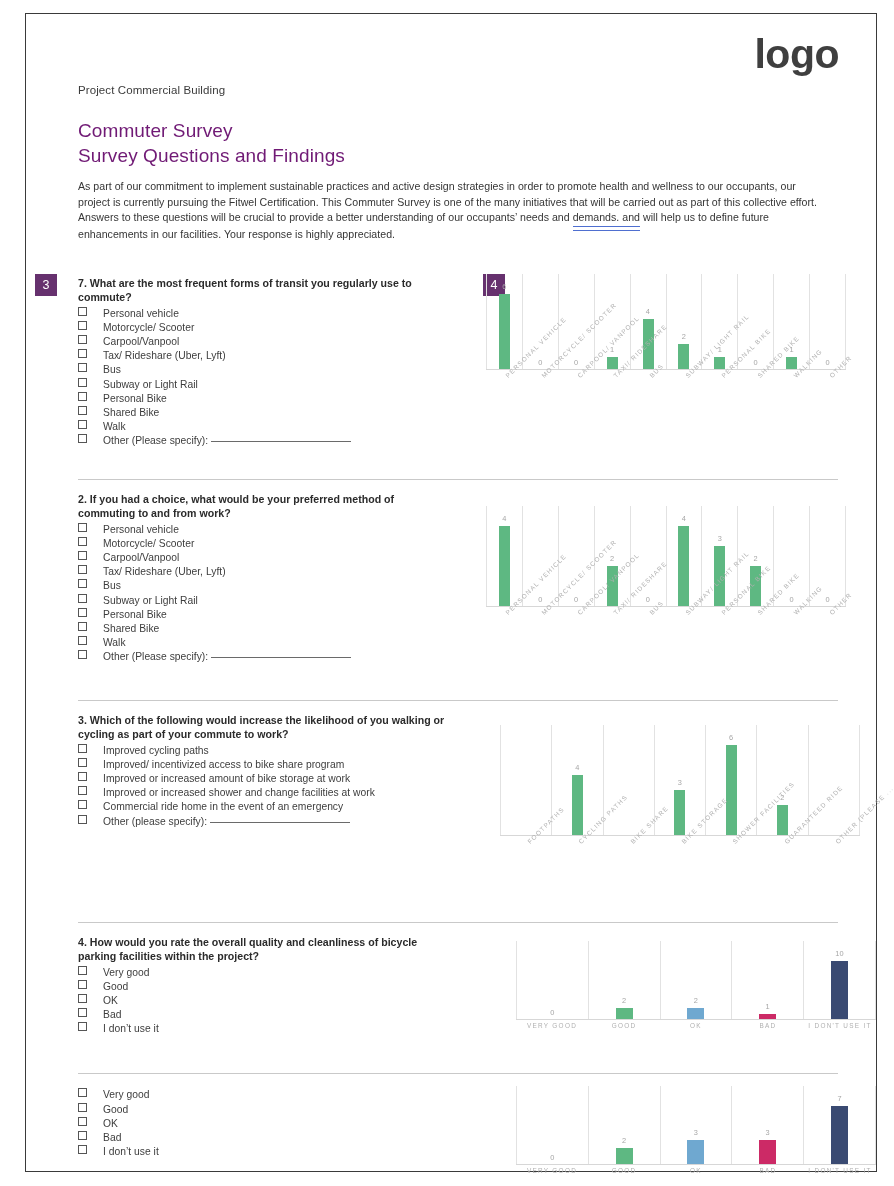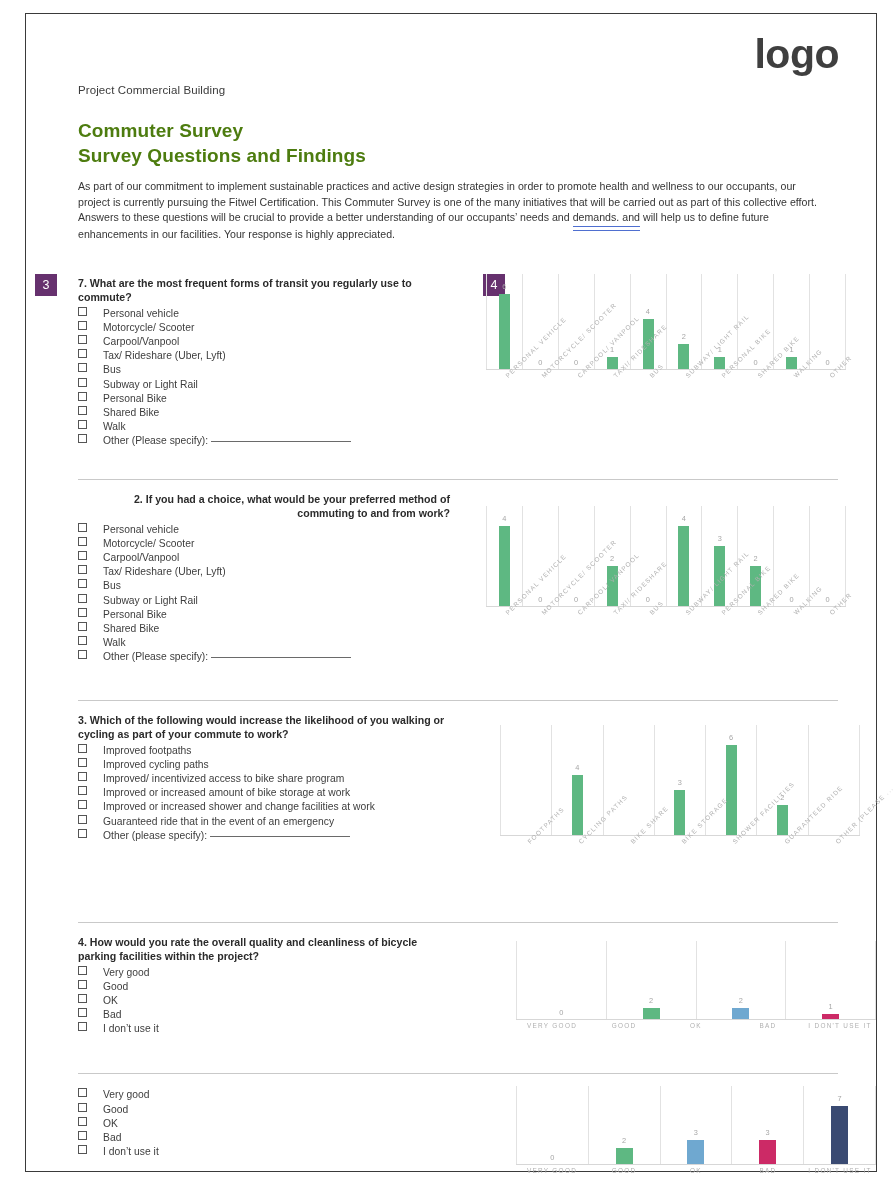--- a/index.html
+++ b/index.html
@@ -41,23 +41,23 @@
     width: 760px;
   }
   .project-line {
     font-size: 11.5px;
     color: #3b3b3b;
     margin-bottom: 22px;
     letter-spacing: 0.1px;
   }
   .title {
     font-size: 19px;
-    color: #4d7c0f;
+    color: #701a75;
     line-height: 1.32;
-    font-weight: 700;
+    font-weight: 400;
     letter-spacing: 0.1px;
   }
   .intro {
     margin-top: 11px;
     font-size: 10.6px;
     line-height: 1.47;
     color: #353535;
     width: 742px;
     letter-spacing: 0.02px;
   }
@@ -352,21 +352,21 @@
                 <div class="xl">
                   <span>WALKING</span>
                 </div>
                 <div class="xl">
                   <span>OTHER</span>
                 </div>
               </div>
             </div>
           </div>
         </div>
-        <div class="qsection" style="min-height: 210px; margin-top: 0px; padding-bottom: 10px; text-align: right;">
+        <div class="qsection" style="min-height: 210px; margin-top: 0px; padding-bottom: 10px;">
           <div class="qleft">
             <div class="qtext">2. If you had a choice, what would be your preferred method of commuting to and from work?</div>
             <div class="opts">
               <div class="opt">
                 <span class="cbox"></span>
                 <span>Personal vehicle</span>
               </div>
               <div class="opt">
                 <span class="cbox"></span>
                 <span>Motorcycle/ Scooter</span>
@@ -484,41 +484,37 @@
               </div>
             </div>
           </div>
         </div>
         <div class="qsection" style="min-height: 190px; margin-top: 0px; padding-bottom: 10px;">
           <div class="qleft">
             <div class="qtext">3. Which of the following would increase the likelihood of you walking or cycling as part of your commute to work?</div>
             <div class="opts">
               <div class="opt">
                 <span class="cbox"></span>
-                <span>Improved footpaths</span>
-              </div>
-              <div class="opt">
-                <span class="cbox"></span>
                 <span>Improved cycling paths</span>
               </div>
               <div class="opt">
                 <span class="cbox"></span>
                 <span>Improved/ incentivized access to bike share program</span>
               </div>
               <div class="opt">
                 <span class="cbox"></span>
                 <span>Improved or increased amount of bike storage at work</span>
               </div>
               <div class="opt">
                 <span class="cbox"></span>
                 <span>Improved or increased shower and change facilities at work</span>
               </div>
               <div class="opt">
                 <span class="cbox"></span>
-                <span>Guaranteed ride that in the event of an emergency</span>
+                <span>Commercial ride home in the event of an emergency</span>
               </div>
               <div class="opt">
                 <span class="cbox"></span>
                 <span>Other (please specify):</span>
                 <span class="blank"></span>
               </div>
             </div>
           </div>
           <div class="qright">
             <div class="chart" style="margin-top: 24px; margin-left: 22px; margin-right: 10px;">
@@ -616,20 +612,24 @@
                   <div class="bar" style="height: 11.6px; background: rgb(94, 184, 130); width: 17px;"></div>
                 </div>
                 <div class="col">
                   <div class="vlabel">2</div>
                   <div class="bar" style="height: 11.6px; background: rgb(111, 168, 208); width: 17px;"></div>
                 </div>
                 <div class="col">
                   <div class="vlabel">1</div>
                   <div class="bar" style="height: 5.8px; background: rgb(204, 42, 102); width: 17px;"></div>
                 </div>
+                <div class="col">
+                  <div class="vlabel">10</div>
+                  <div class="bar" style="height: 58px; background: rgb(58, 74, 114); width: 17px;"></div>
+                </div>
               </div>
               <div class="xlabels flat" style="height: 22px;">
                 <div class="xl">
                   <span>VERY GOOD</span>
                 </div>
                 <div class="xl">
                   <span>GOOD</span>
                 </div>
                 <div class="xl">
                   <span>OK</span>

